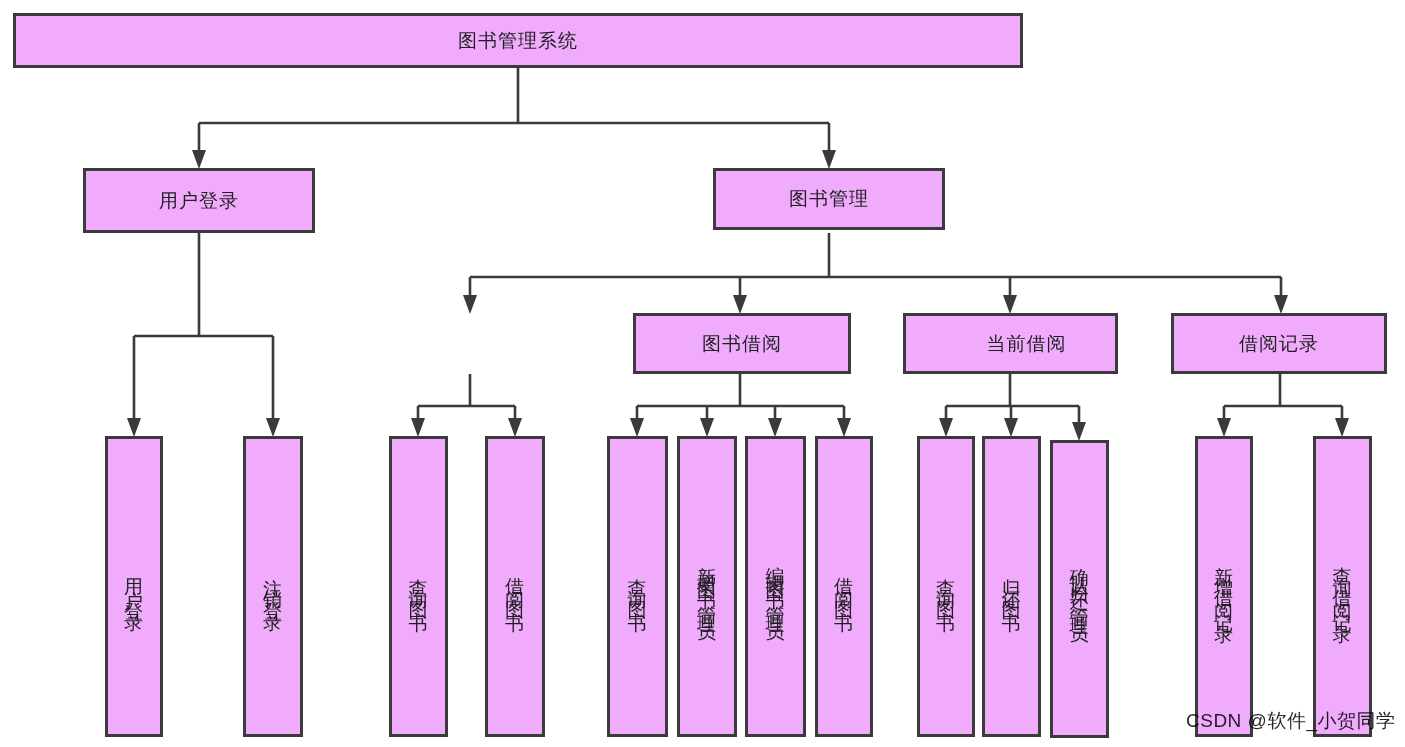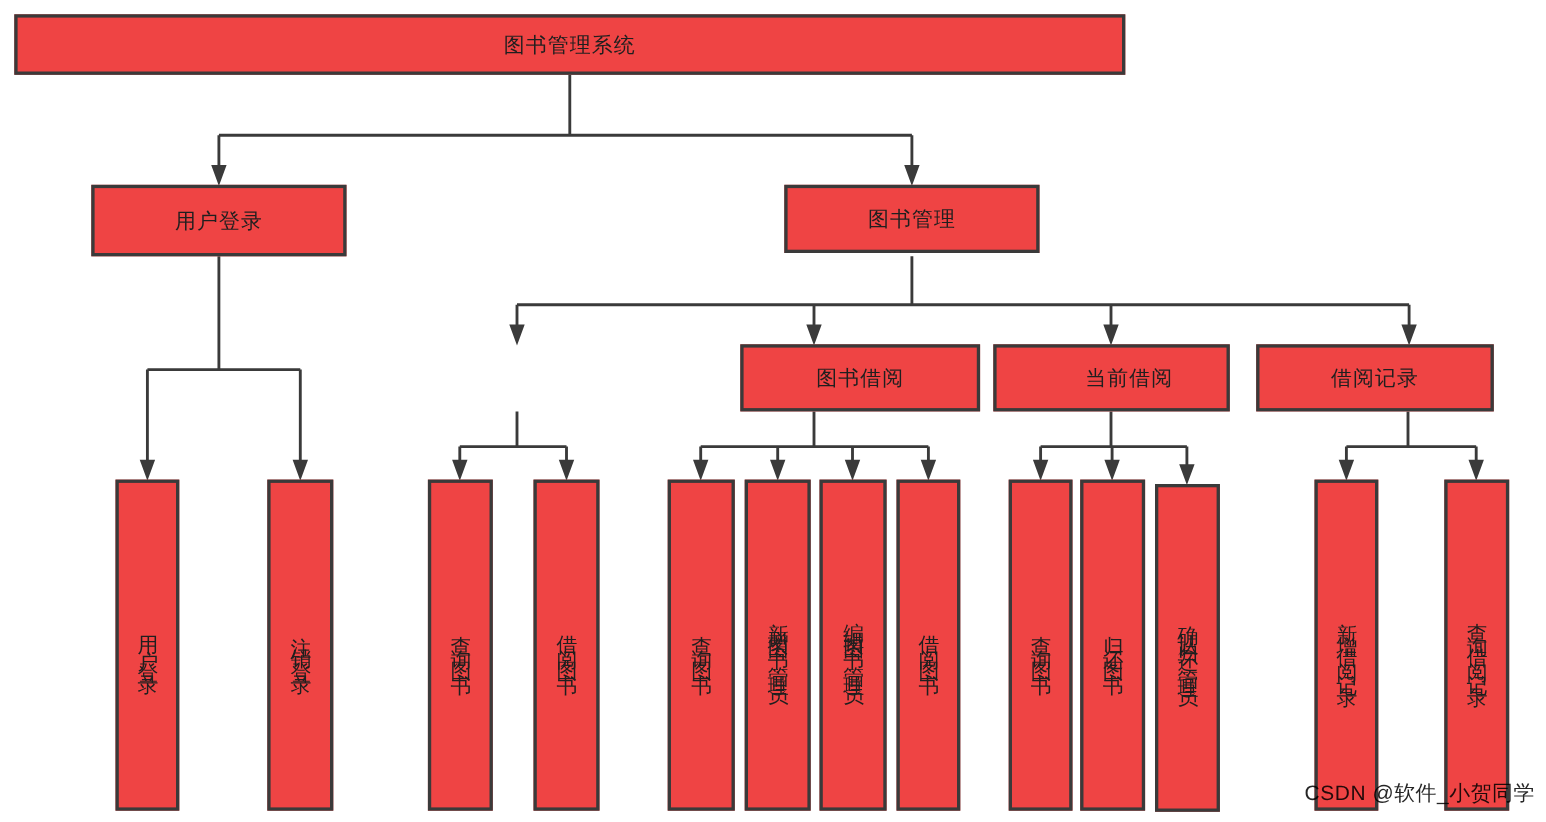--- a/index.html
+++ b/index.html
@@ -3,21 +3,21 @@
 <meta charset="utf-8">
 <style>
   html,body{margin:0;padding:0;background:#ffffff;}
   body{font-family:"Liberation Sans","DejaVu Sans",sans-serif;}
   .canvas{
     position:relative;width:1405px;height:747px;background:#ffffff;overflow:hidden;
   }
   .connectors{position:absolute;left:0;top:0;width:1405px;height:747px;}
   .box{
     position:absolute;box-sizing:border-box;
-    border:3px solid #3a3a3a;background:#ef4444;
+    border:3px solid #3a3a3a;background:#f0abfc;
     display:flex;align-items:center;justify-content:center;
     color:#1f1f1f;font-size:19px;letter-spacing:1px;
   }
   .box .vt{
     writing-mode:vertical-rl;text-orientation:mixed;
     letter-spacing:0.62em;line-height:1;white-space:nowrap;
   }
   .box.ls9 .vt{letter-spacing:0.42em;}
   .watermark{
     position:absolute;left:1186px;top:708px;z-index:5;
@@ -69,27 +69,27 @@
     <span>图书管理系统</span>
   </div>
 
   <div class="box" style="left:83px;top:168px;width:232px;height:65px;">
     <span>用户登录</span>
   </div>
   <div class="box" style="left:713px;top:168px;width:232px;height:62px;">
     <span>图书管理</span>
   </div>
 
-  <div class="box" style="left:633px;top:313px;width:218px;height:61px;margin-left:40px;">
+  <div class="box" style="left:633px;top:313px;width:218px;height:61px;">
     <span>图书借阅</span>
   </div>
   <div class="box" style="left:903px;top:313px;width:215px;height:61px;padding-left:32px;">
     <span>当前借阅</span>
   </div>
-  <div class="box" style="left:1142px;top:313px;width:216px;height:61px;">
+  <div class="box" style="left:1171px;top:313px;width:216px;height:61px;">
     <span>借阅记录</span>
   </div>
 
   <div class="box" style="left:105px;top:436px;width:58px;height:301px;">
     <span class="vt">用户登录</span>
   </div>
   <div class="box" style="left:243px;top:436px;width:60px;height:301px;">
     <span class="vt">注销登录</span>
   </div>
 

